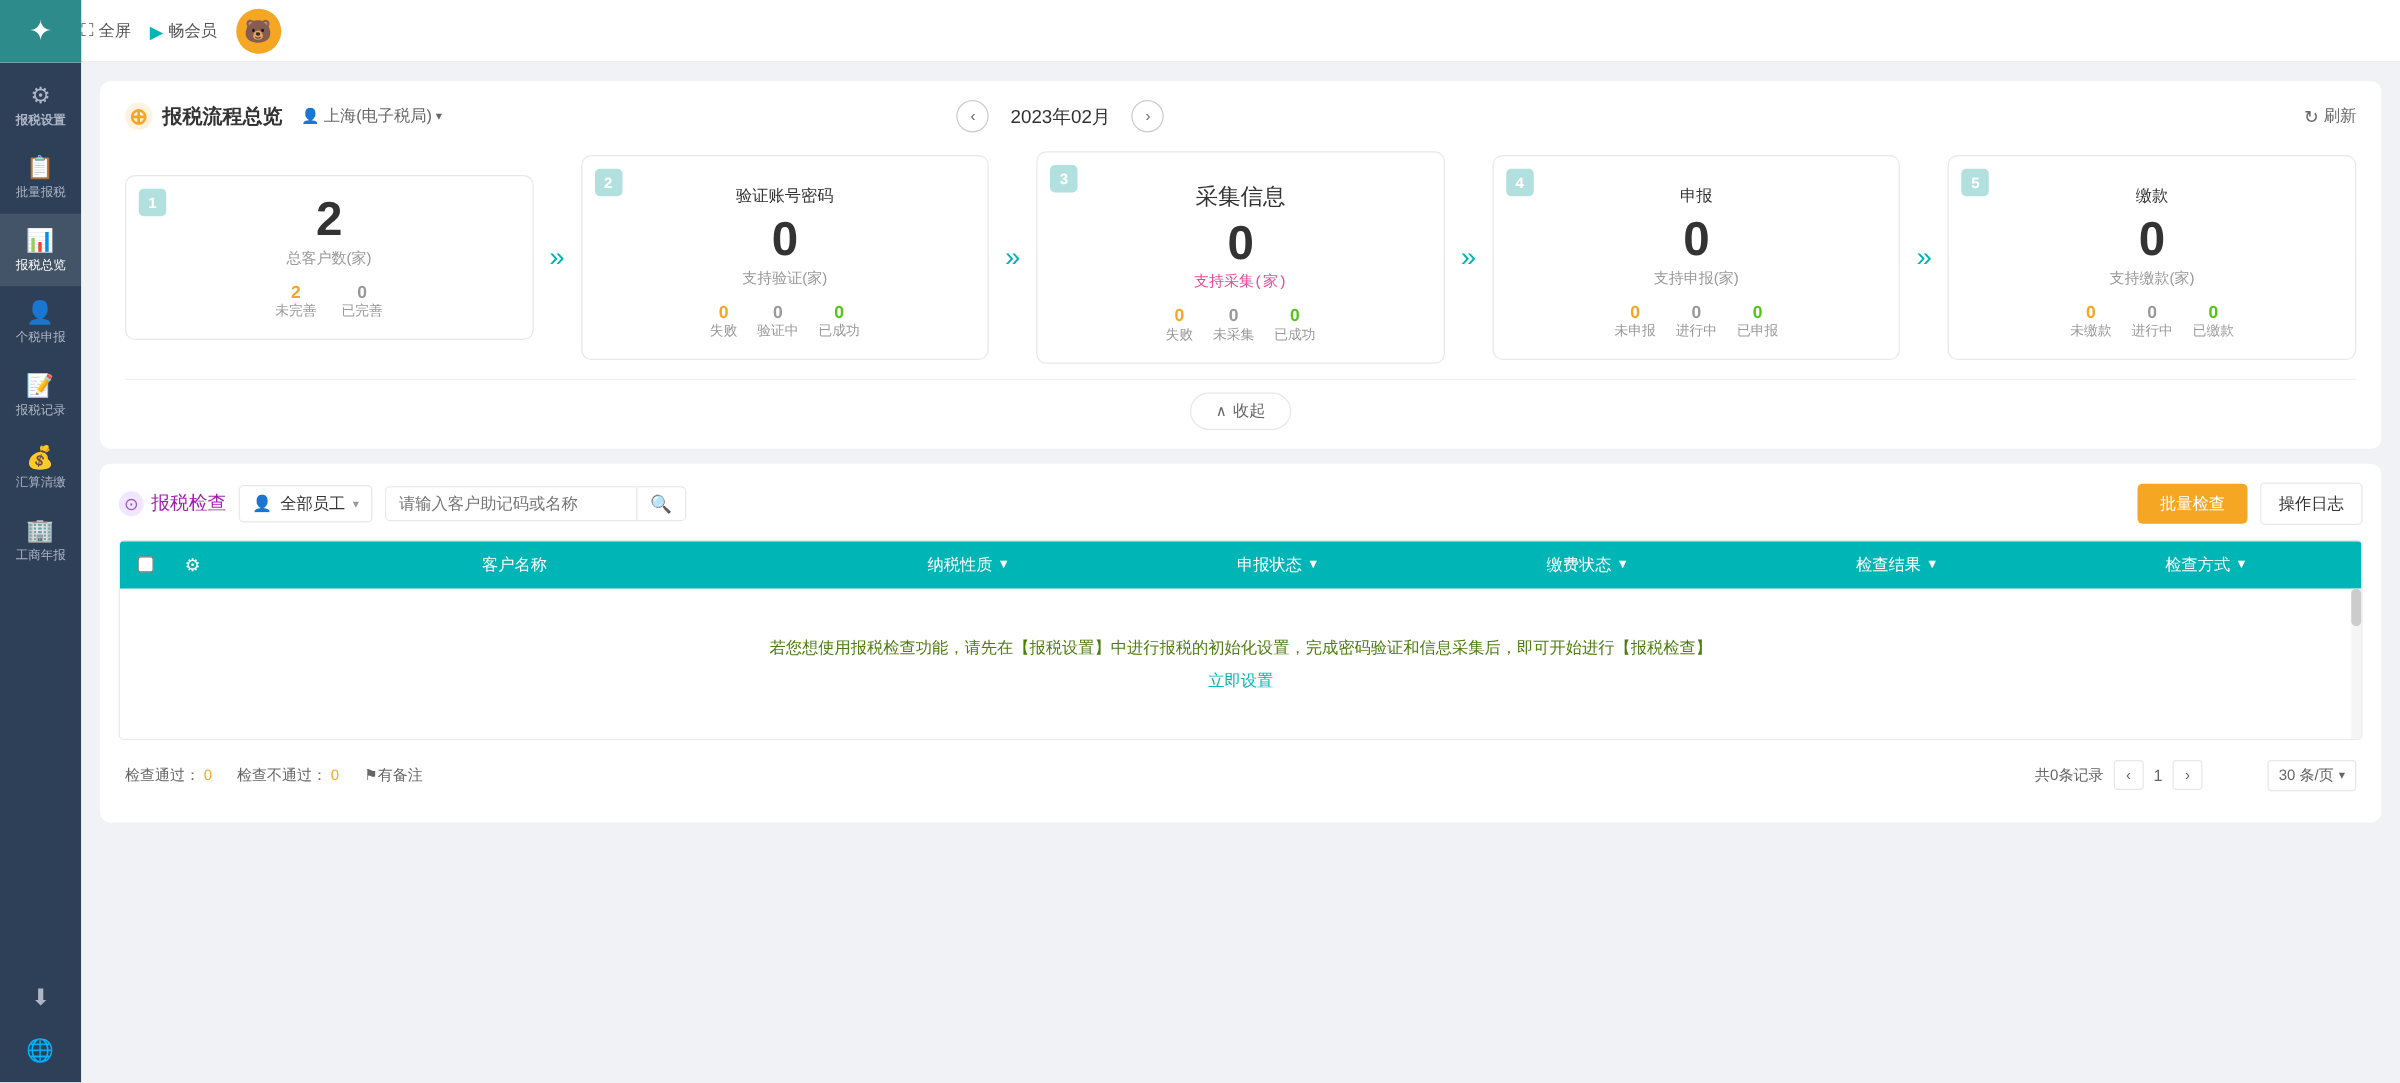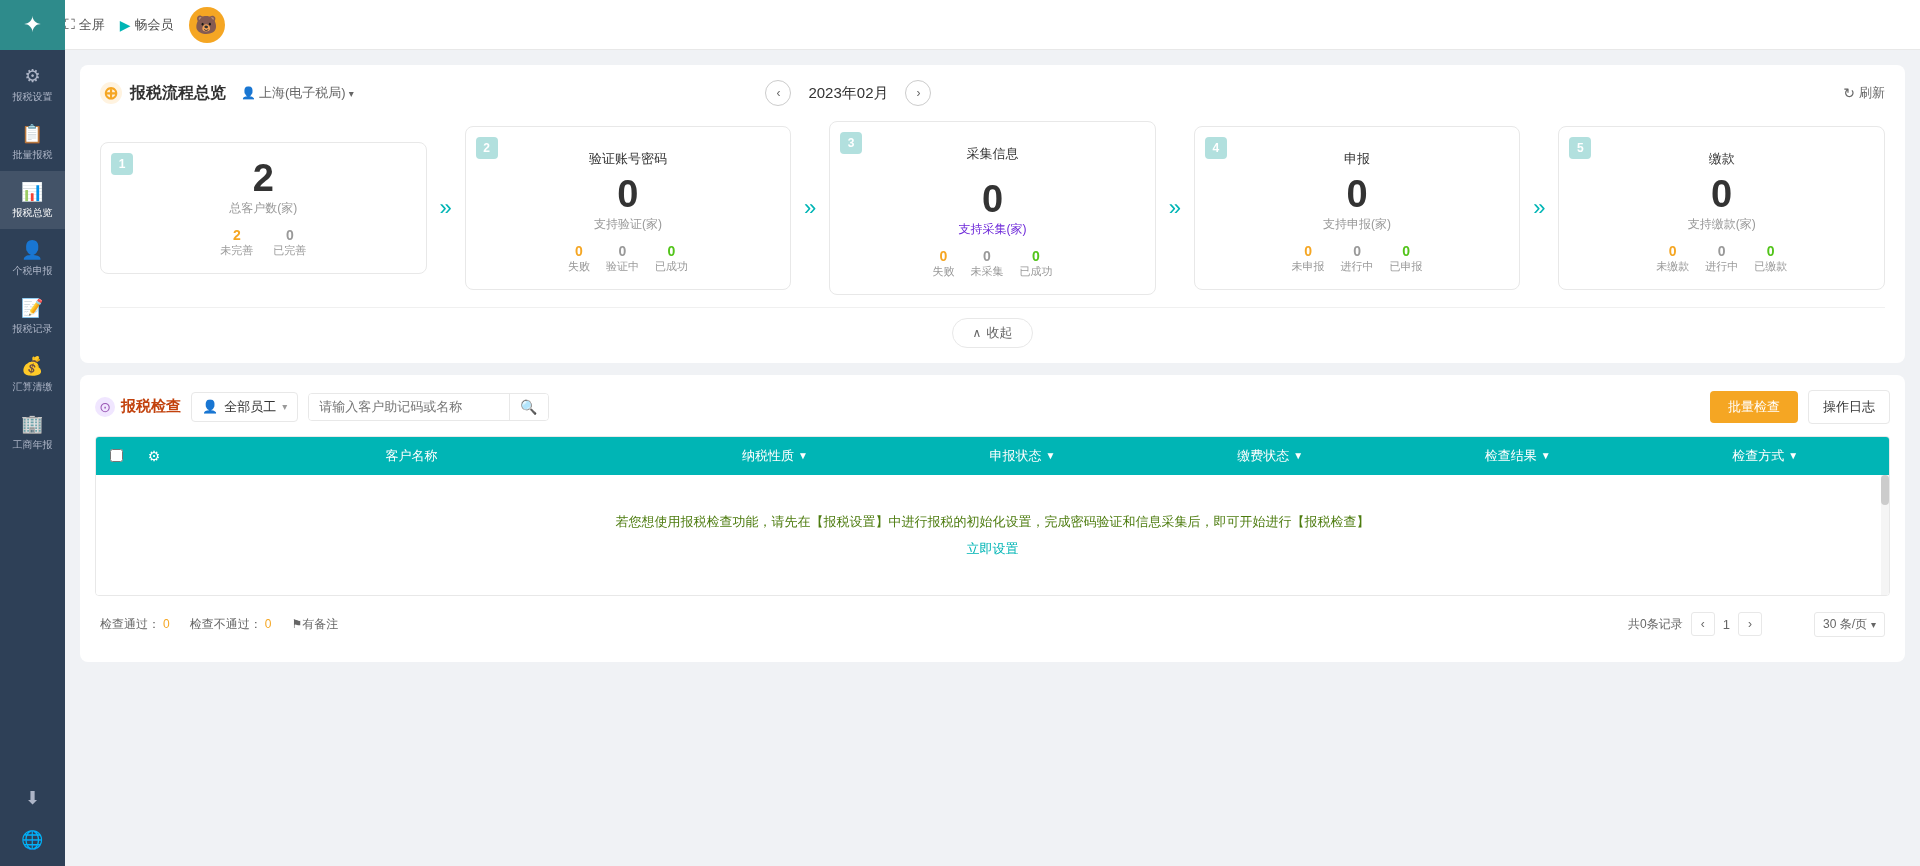--- a/index.html
+++ b/index.html
@@ -29,21 +29,21 @@
         <span style="font-size:18px;">🐻</span>
       </div>
     </div>
   </div>
 
   <div style="display:flex; flex:1; overflow:hidden;">
 
     <div style="width:65px; background:#2e4057; display:flex; flex-direction:column; align-items:center; padding-top:5px; overflow:hidden;">
       <div style="display:flex; flex-direction:column; align-items:center; padding:10px 0; width:65px; cursor:pointer; color:#adb5c7; font-size:11px; gap:4px;">
         <span style="font-size:18px;">⚙</span>
-        <span style="font-size:10px; text-align:right; line-height:1.2;">报税设置</span>
+        <span style="font-size:10px; text-align:right; line-height:1.2;font-weight:bold;">报税设置</span>
       </div>
       <div style="display:flex; flex-direction:column; align-items:center; padding:10px 0; width:65px; cursor:pointer; color:#adb5c7; font-size:11px; gap:4px;">
         <span style="font-size:18px;">📋</span>
         <span style="font-size:10px; text-align:center; line-height:1.2;">批量报税</span>
       </div>
       <div style="display:flex; flex-direction:column; align-items:center; padding:10px 0; width:65px; cursor:pointer; color:#fff; font-size:11px; gap:4px; background:rgba(255,255,255,0.1);">
         <span style="font-size:18px;">📊</span>
         <span style="font-size:10px; text-align:center; line-height:1.2;">报税总览</span>
       </div>
       <div style="display:flex; flex-direction:column; align-items:center; padding:10px 0; width:65px; cursor:pointer; color:#adb5c7; font-size:11px; gap:4px;">
@@ -134,23 +134,23 @@
                 <span style="font-size:14px; font-weight:bold; color:#52c41a;">0</span>
                 <span style="color:#999; font-size:11px;">已成功</span>
               </div>
             </div>
           </div>
 
           <div style="display:flex; align-items:center; justify-content:center; width:38px; color:#00b5b5; font-size:22px; flex-shrink:0;">»</div>
 
           <div style="flex:1; border:1px solid #e8e8e8; border-radius:8px; padding:15px 12px; position:relative; background:#fff;">
             <div style="position:absolute; top:10px; left:10px; width:22px; height:22px; background:#b2e0de; border-radius:4px; display:flex; align-items:center; justify-content:center; color:#fff; font-size:12px; font-weight:bold;">3</div>
-            <div style="text-align:center; color:#333; font-size:13px; margin-bottom:16px; padding-top:8px;">采集信息</div>
+            <div style="text-align:center; color:#333; font-size:18px; margin-bottom:6px; padding-top:8px;">采集信息</div>
             <div style="text-align:center; font-size:38px; font-weight:bold; color:#333; line-height:1.1;">0</div>
-            <div style="text-align:center; color:#6d28d9; font-size:12px; margin-bottom:10px;">支持采集(家)</div>
+            <div style="text-align:center; color:#ec4899; font-size:12px; margin-bottom:10px;font-family:Liberation Mono, monospace;">支持采集(家)</div>
             <div style="display:flex; justify-content:center; gap:16px;">
               <div style="display:flex; flex-direction:column; align-items:center;">
                 <span style="font-size:14px; font-weight:bold; color:#f5a623;">0</span>
                 <span style="color:#999; font-size:11px;">失败</span>
               </div>
               <div style="display:flex; flex-direction:column; align-items:center;">
                 <span style="font-size:14px; font-weight:bold; color:#999;">0</span>
                 <span style="color:#999; font-size:11px;">未采集</span>
               </div>
               <div style="display:flex; flex-direction:column; align-items:center;">
@@ -213,21 +213,21 @@
             <span>收起</span>
           </button>
         </div>
       </div>
 
       <div style="background:#fff; border-radius:8px; padding:15px;">
 
         <div style="display:flex; align-items:center; gap:10px; margin-bottom:12px;">
           <div style="display:flex; align-items:center; gap:6px;">
             <span style="color:#9b59b6; font-size:16px; background:#f0e6ff; border-radius:50%; width:20px; height:20px; display:flex; align-items:center; justify-content:center; font-size:14px;">⊙</span>
-            <span style="font-size:15px; font-weight:bold; color:#c2410c;">报税检查</span>
+            <span style="font-size:15px; font-weight:normal; color:#a21caf;">报税检查</span>
           </div>
           <div style="display:flex; align-items:center; border:1px solid #e8e8e8; border-radius:4px; padding:5px 10px; gap:6px; cursor:pointer;">
             <span style="color:#f5a623; font-size:13px;">👤</span>
             <span style="font-size:13px; color:#333;">全部员工</span>
             <span style="font-size:10px; color:#999;">▾</span>
           </div>
           <div style="display:flex; border:1px solid #e8e8e8; border-radius:4px; overflow:hidden;">
             <input type="text" style="border: none; outline: none; padding: 5px 10px; width: 200px; font-size: 13px; color: rgb(153, 153, 153);" placeholder="请输入客户助记码或名称">
             <button style="background:#fff; border:none; padding:5px 10px; cursor:pointer; color:#666; border-left:1px solid #e8e8e8; font-size:14px;">🔍</button>
           </div>

